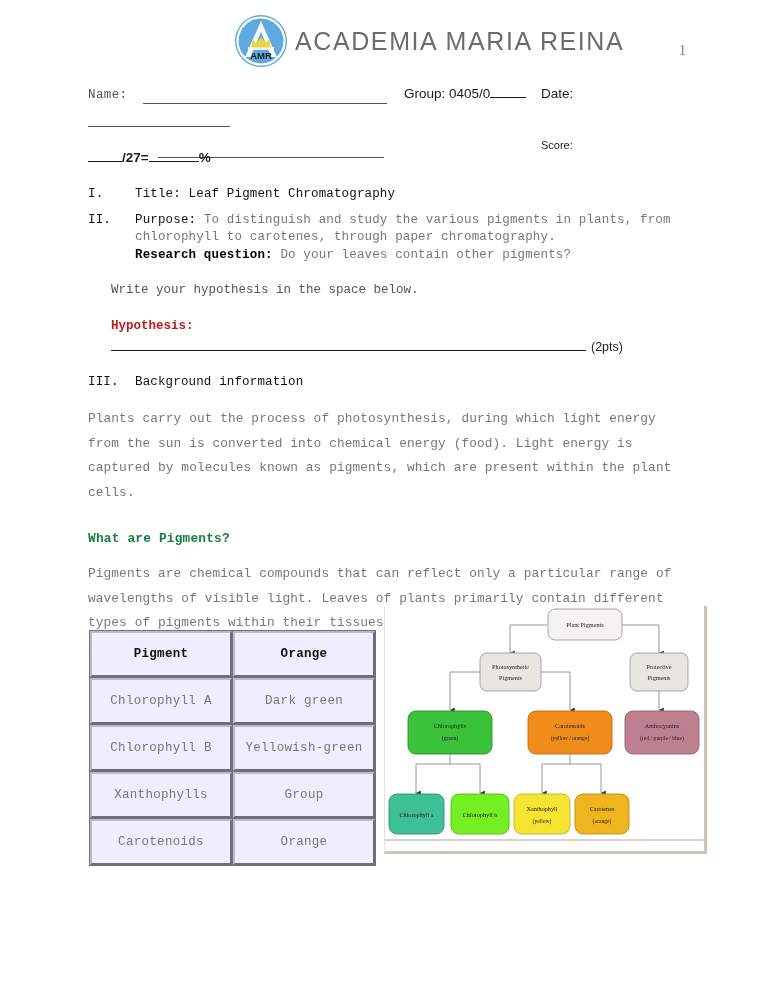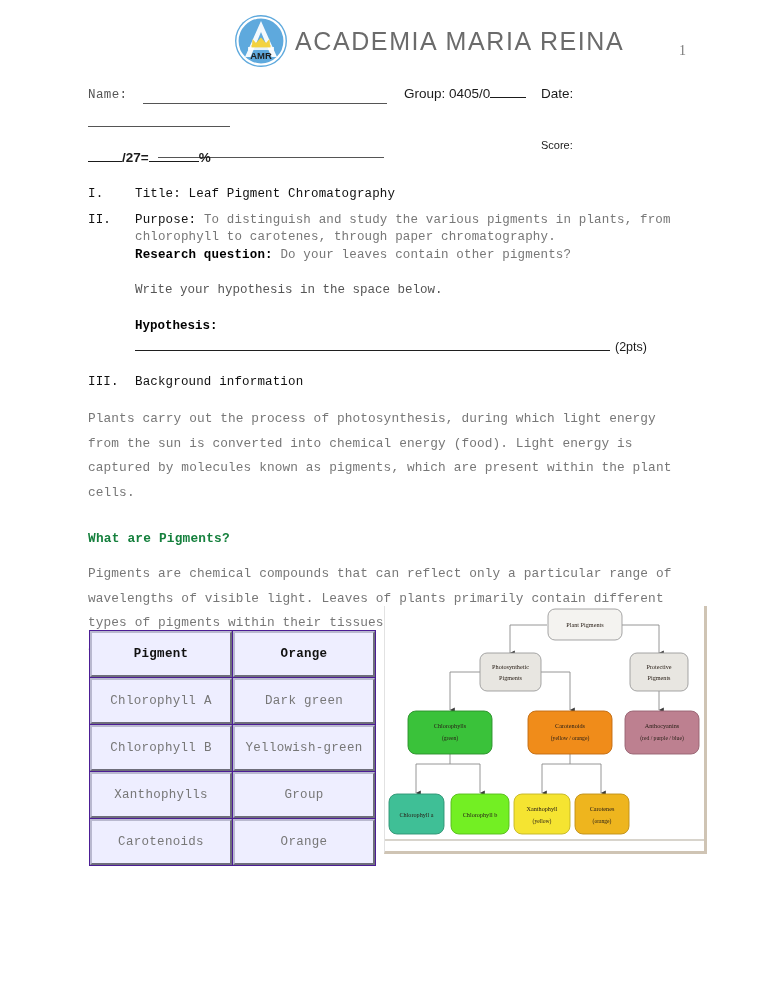--- a/index.html
+++ b/index.html
@@ -131,26 +131,26 @@
     flex: 0 0 47px;
     color: #111111;
   }
   .roman-body { flex: 1; }
   .txt-dark  { color: #111111; }
   .txt-gray  { color: #777777; }
   .txt-bold  { font-weight: bold; color: #000000; }
 
   .sec-purpose { margin-top: 8px; }
   .hypo-block {
-    margin-left: 47px;
+    margin-left: 23px;
     font-size: 12.5px;
     line-height: 17.6px;
   }
   .write-hypo { margin-top: 18px; color: #555555; }
-  .hypo-label { margin-top: 18px; font-weight: bold; color: #000000; }
+  .hypo-label { margin-top: 18px; font-weight: bold; color: #b91c1c; }
   .hypo-line-row {
     position: relative;
     height: 20px;
     margin-top: 2px;
     white-space: nowrap;
   }
   .hypo-rule {
     display: inline-block;
     border-bottom: 1px solid #1f1f1f;
     width: 475px;
@@ -182,21 +182,21 @@
 
   
   .table-wrap {
     position: absolute;
     left: 89px;
     top: 630px;
   }
   table.pigments {
     border-collapse: separate;
     border-spacing: 1px;
-    background: #4c1d95;
+    background: #737373;
   }
   table.pigments td, table.pigments th {
     background: #eeeeff;
     border: 2px outset #b9b9cf;
     width: 130px;
     height: 28px;
     text-align: center;
     vertical-align: middle;
     font-family: "Liberation Mono", monospace;
     font-size: 12.5px;

